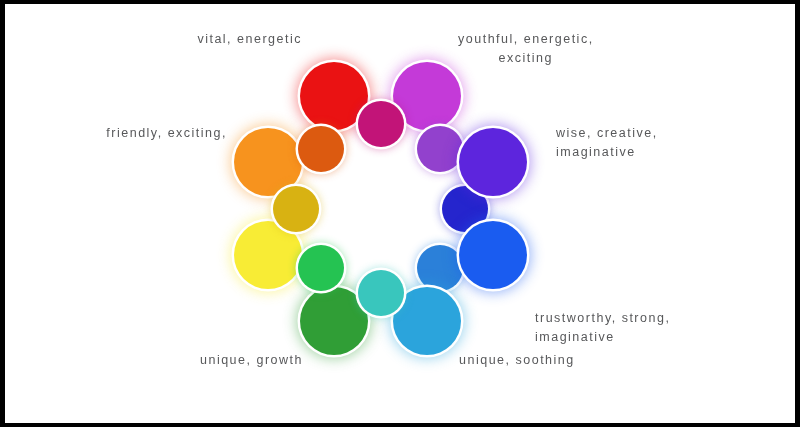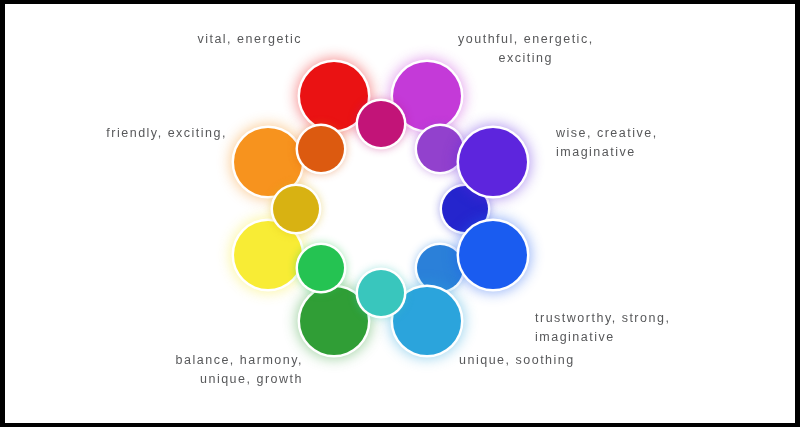--- a/index.html
+++ b/index.html
@@ -74,21 +74,20 @@
         <div>wise, creative,</div>
         <div>imaginative</div>
       </div>
       <div class="label" style="top: 265px; right: 572px; text-align: right;">
       </div>
       <div class="label" style="top: 265px; left: 535px; text-align: left; margin-top: 44px;">
         <div>trustworthy, strong,</div>
         <div>imaginative</div>
       </div>
       <div class="label" style="top: 351px; right: 497px; text-align: right;">
-        <div>balance, harmony,</div>
         <div>unique, growth</div>
       </div>
       <div class="label" style="top: 351px; left: 459px; text-align: right;">
         <div>unique, soothing</div>
       </div>
     </div>
   <div id="frame" style="border-color: rgb(0, 0, 0);"></div>
 </div>
 
 </body></html>

